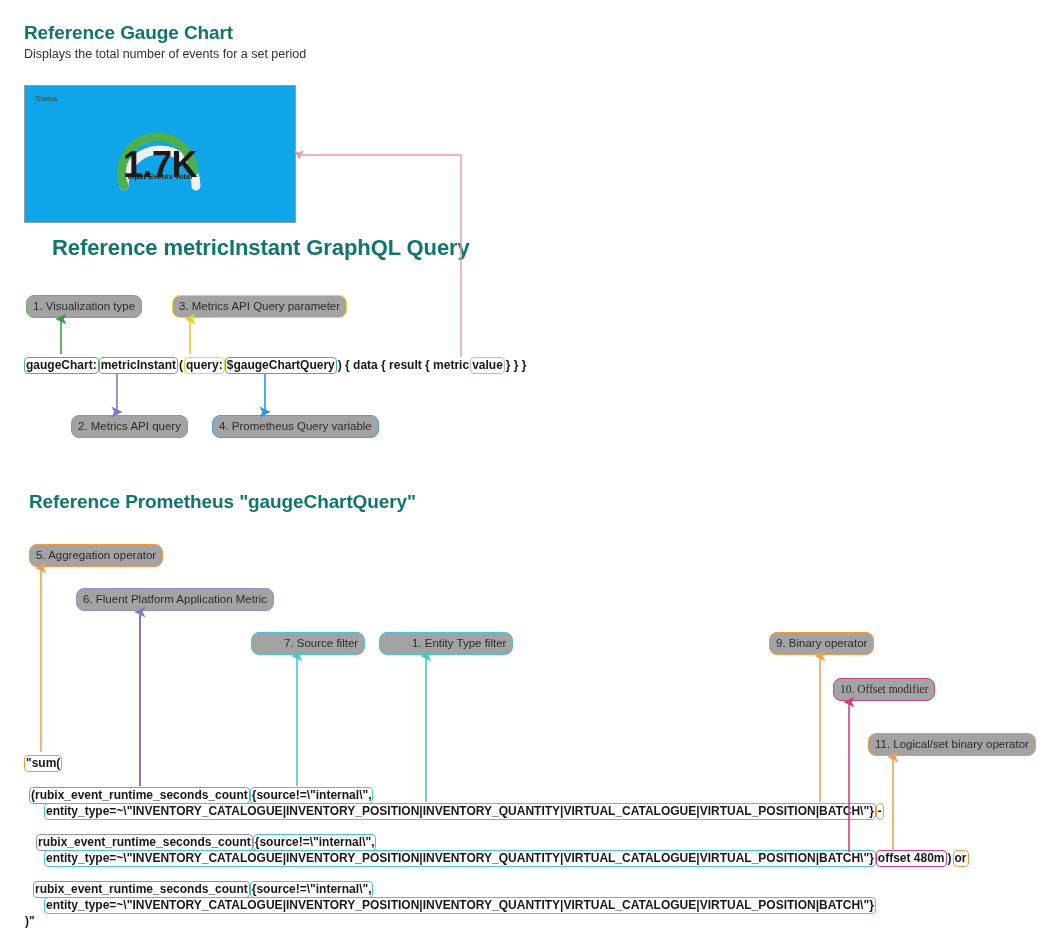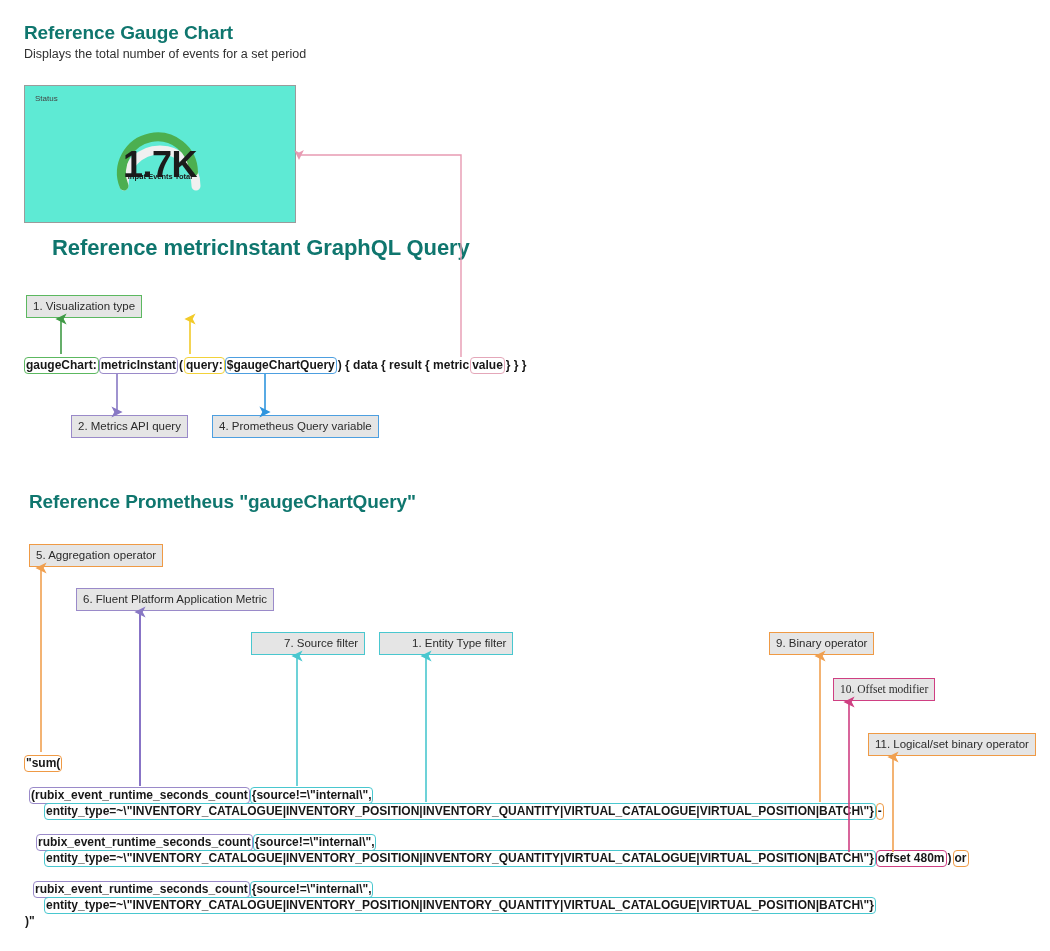--- a/index.html
+++ b/index.html
@@ -22,39 +22,39 @@
     position:absolute;font-size:12.5px;color:#303030;white-space:nowrap;
   }
   #title-gauge{left:24px;top:22px;font-size:19px;}
   #sub-gauge{left:24px;top:47px;}
   #title-graphql{left:24px;top:235px;font-size:22px;margin-left:28px;}
   #title-prom{left:29px;top:491px;font-size:19px;}
 
   
   #gauge-panel{
     position:absolute;left:24px;top:85px;width:270px;height:136px;
-    border:1px solid #9b9b9b;background:#5eead4;
+    border:1px solid #9b9b9b;background:#0ea5e9;
   }
   #gauge-panel-label{
     position:absolute;left:10px;top:8px;font-size:8px;color:#444;
   }
   #gauge-wrap{position:absolute;left:50%;top:24px;transform:translateX(-50%);width:98px;height:86px;}
   #gauge-value{
     position:absolute;left:0;right:0;top:34px;text-align:center;
     font-size:36px;font-weight:bold;color:#1b1b1b;letter-spacing:-0.5px;
   }
   #gauge-caption{
     position:absolute;left:0;right:0;top:62px;text-align:center;
     font-size:7.5px;font-weight:bold;color:#1b1b1b;
   }
 
   
   .abox{
-    position:absolute;border:1.4px solid #888;border-radius:0;
-    background:#e5e5e5;font-size:11.5px;color:#2b2b2b;
+    position:absolute;border:1.4px solid #888;border-radius:8px;
+    background:#a3a3a3;font-size:11.5px;color:#2b2b2b;
     padding:3px 6px 4px 6px;white-space:nowrap;line-height:14px;
     box-sizing:border-box;
   }
 
   
   .code{
     position:absolute;font-family:"Liberation Sans", sans-serif;
     font-size:12px;font-weight:bold;color:#171717;white-space:nowrap;
   }
   .tok{
@@ -101,20 +101,21 @@
       </svg>
       <div id="gauge-value">1.7K</div>
       <div id="gauge-caption">Input Events Total</div>
     </div>
   </div>
 
   <div class="h-title" id="title-graphql">Reference metricInstant GraphQL Query</div>
 
   <div class="abox b-green" style="left:26px;top:295px;">1. Visualization type</div>
   <div class="abox b-purple" style="left:71px;top:415px;">2. Metrics API query</div>
+  <div class="abox b-yellow" style="left:172px;top:295px;">3. Metrics API Query parameter</div>
   <div class="abox b-blue" style="left:212px;top:415px;">4. Prometheus Query variable</div>
 
   <div class="code" style="left:24px;top:357px;">
     <span class="tok c-green">gaugeChart:</span><span class="tok c-purple">metricInstant</span><span class="plain">(</span><span class="tok c-yellow">query:</span><span class="tok c-blue">$gaugeChartQuery</span><span class="plain">) { data { result { metric </span><span class="tok c-pink">value</span><span class="plain"> } } }</span>
   </div>
 
   <div class="h-title" id="title-prom">Reference Prometheus "gaugeChartQuery"</div>
 
   <div class="abox b-orange" style="left:29px;top:544px;">5. Aggregation operator</div>
   <div class="abox b-purple" style="left:76px;top:588px;">6. Fluent Platform Application Metric</div>

